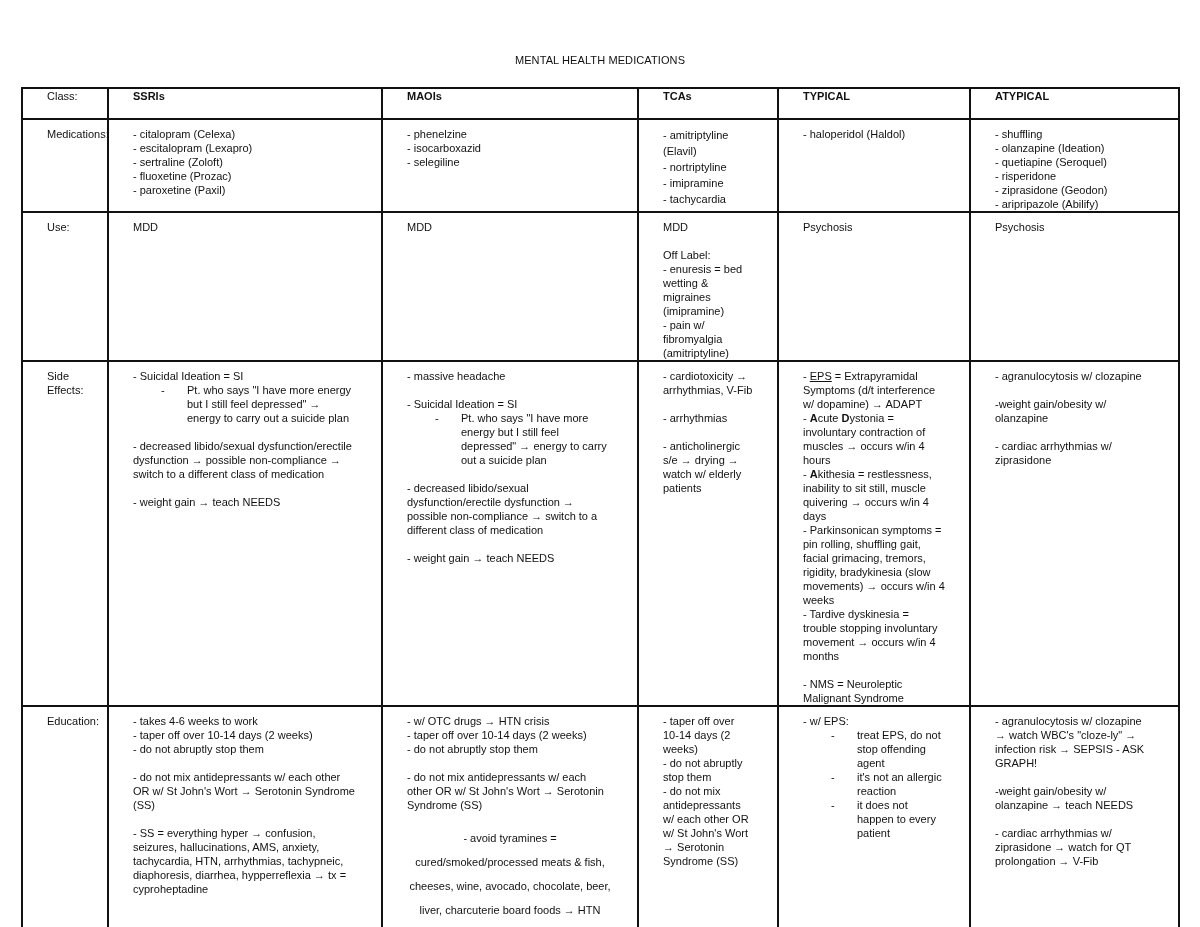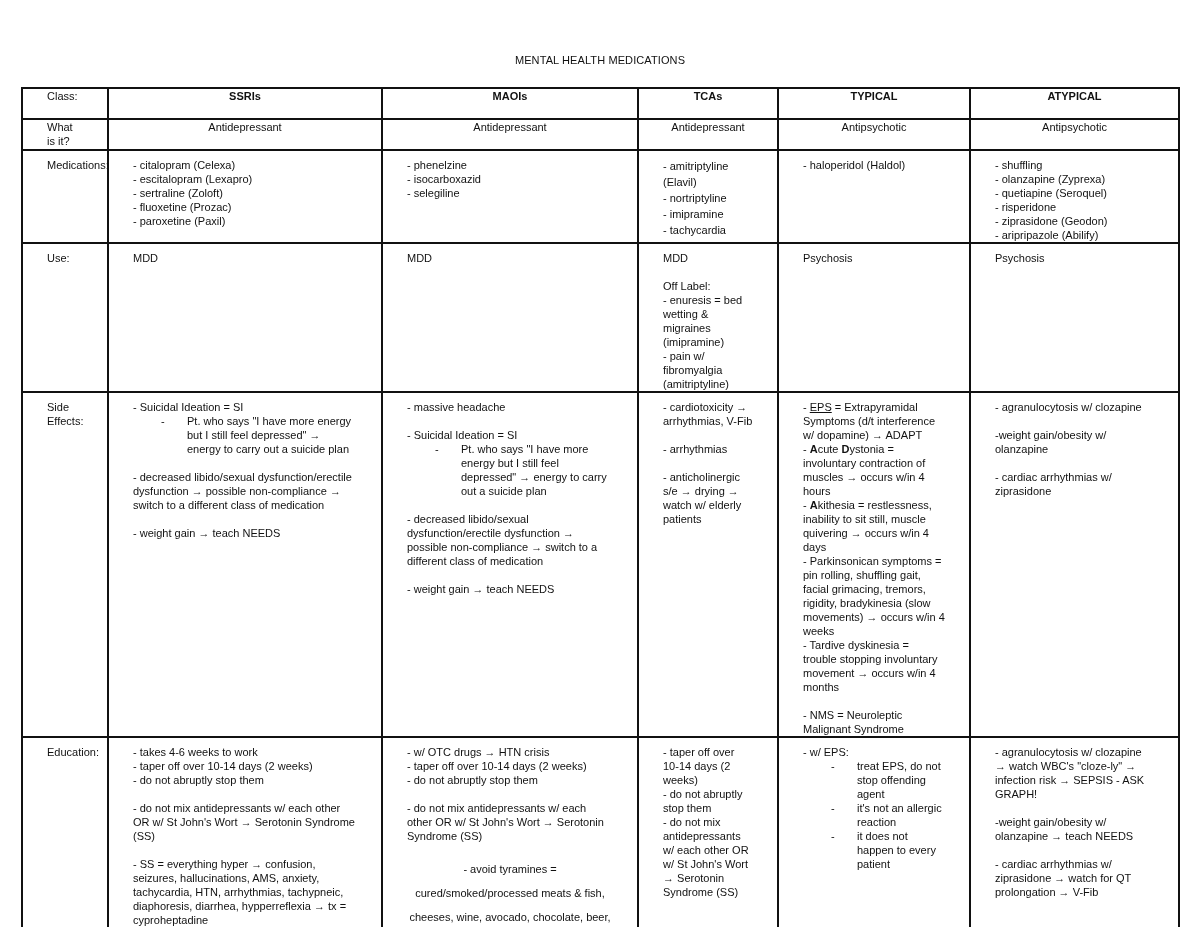--- a/index.html
+++ b/index.html
@@ -18,21 +18,21 @@
     width: 1157px;
   }
   table.grid td {
     border: 2px solid #111;
     vertical-align: top;
     font-size: 11px; line-height: 14px;
     padding: 0 24px;
     box-sizing: border-box;
   }
   td.rowlabel { padding-left: 6px; }
-  .hdr td { text-align: center; vertical-align: middle; font-weight: bold; }
+  .hdr td { vertical-align: middle; font-weight: bold; }
   .hdr td.rowlabel { text-align: left; font-weight: normal; }
   .what td { text-align: center; vertical-align: middle; }
   .what td.rowlabel { text-align: left; }
   .center { text-align: left; margin-left: 26px; }
   .cell-inner { padding-top: 7px; }
   .gap { height: 14px; }
   .sub { display: flex; padding-left: 28px; }
   .sub .dash { width: 26px; flex: 0 0 26px; }
   .sub .txt { flex: 1; }
   .u { text-decoration: underline; }
@@ -56,28 +56,20 @@
   <tbody>
       <tr class="hdr" style="height:31px">
     <td class="rowlabel">Class:</td>
     <td>SSRIs</td>
     <td>MAOIs</td>
     <td>TCAs</td>
     <td>TYPICAL</td>
     <td>ATYPICAL</td>
   </tr>
 
-  <tr class="what" style="height:31px">
-    <td class="rowlabel">What is it?</td>
-    <td>Antidepressant</td>
-    <td>Antidepressant</td>
-    <td>Antidepressant</td>
-    <td>Antipsychotic</td>
-    <td>Antipsychotic</td>
-  </tr>
 
   <tr style="height:88px">
     <td class="rowlabel">
           <div class="cell-inner">Medications:</div>
         </td>
     <td class="center">
       <div class="cell-inner">
         <div>- citalopram (Celexa)</div>
         <div>- escitalopram (Lexapro)</div>
         <div>- sertraline (Zoloft)</div>
@@ -101,21 +93,21 @@
       </div>
     </td>
     <td class="center">
       <div class="cell-inner">
         <div>- haloperidol (Haldol)</div>
       </div>
     </td>
     <td class="center">
       <div class="cell-inner">
         <div>- shuffling</div>
-        <div>- olanzapine (Zyprexa)</div>
+        <div>- olanzapine (Ideation)</div>
         <div>- quetiapine (Seroquel)</div>
         <div>- risperidone</div>
         <div>- ziprasidone (Geodon)</div>
         <div>- aripripazole (Abilify)</div>
       </div>
     </td>
   </tr>
 
   <tr style="height:136px">
     <td class="rowlabel">

